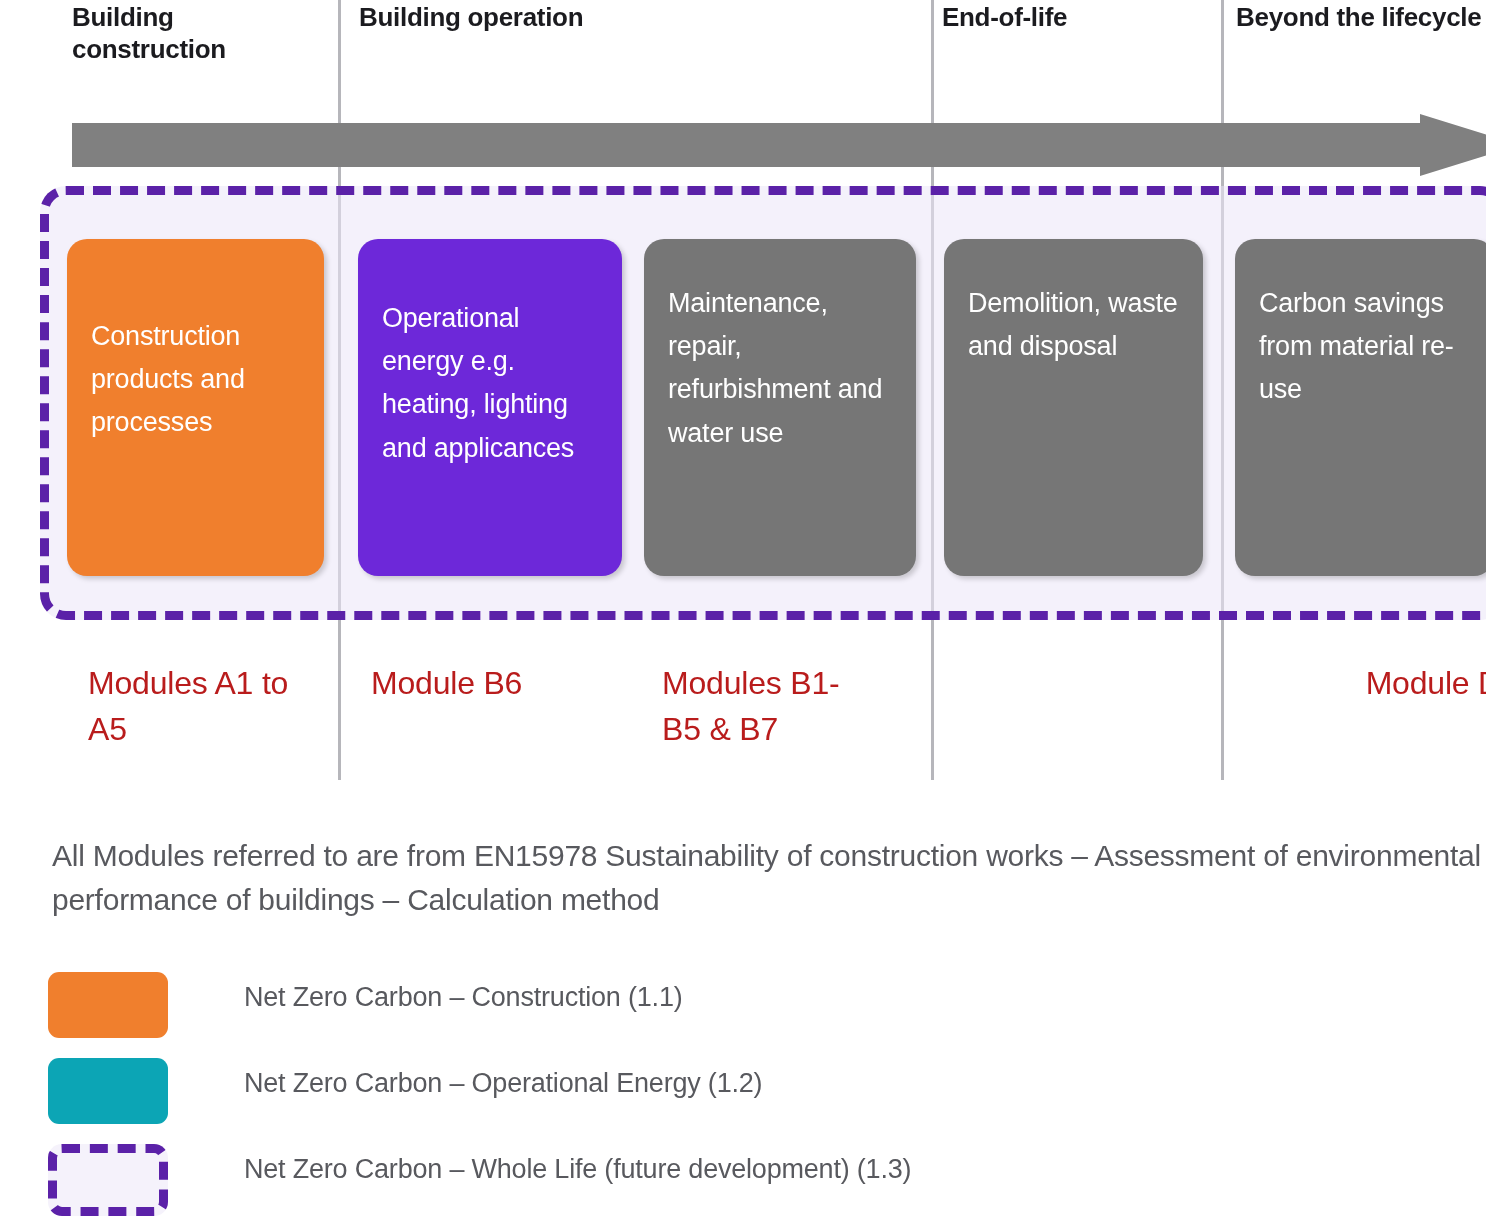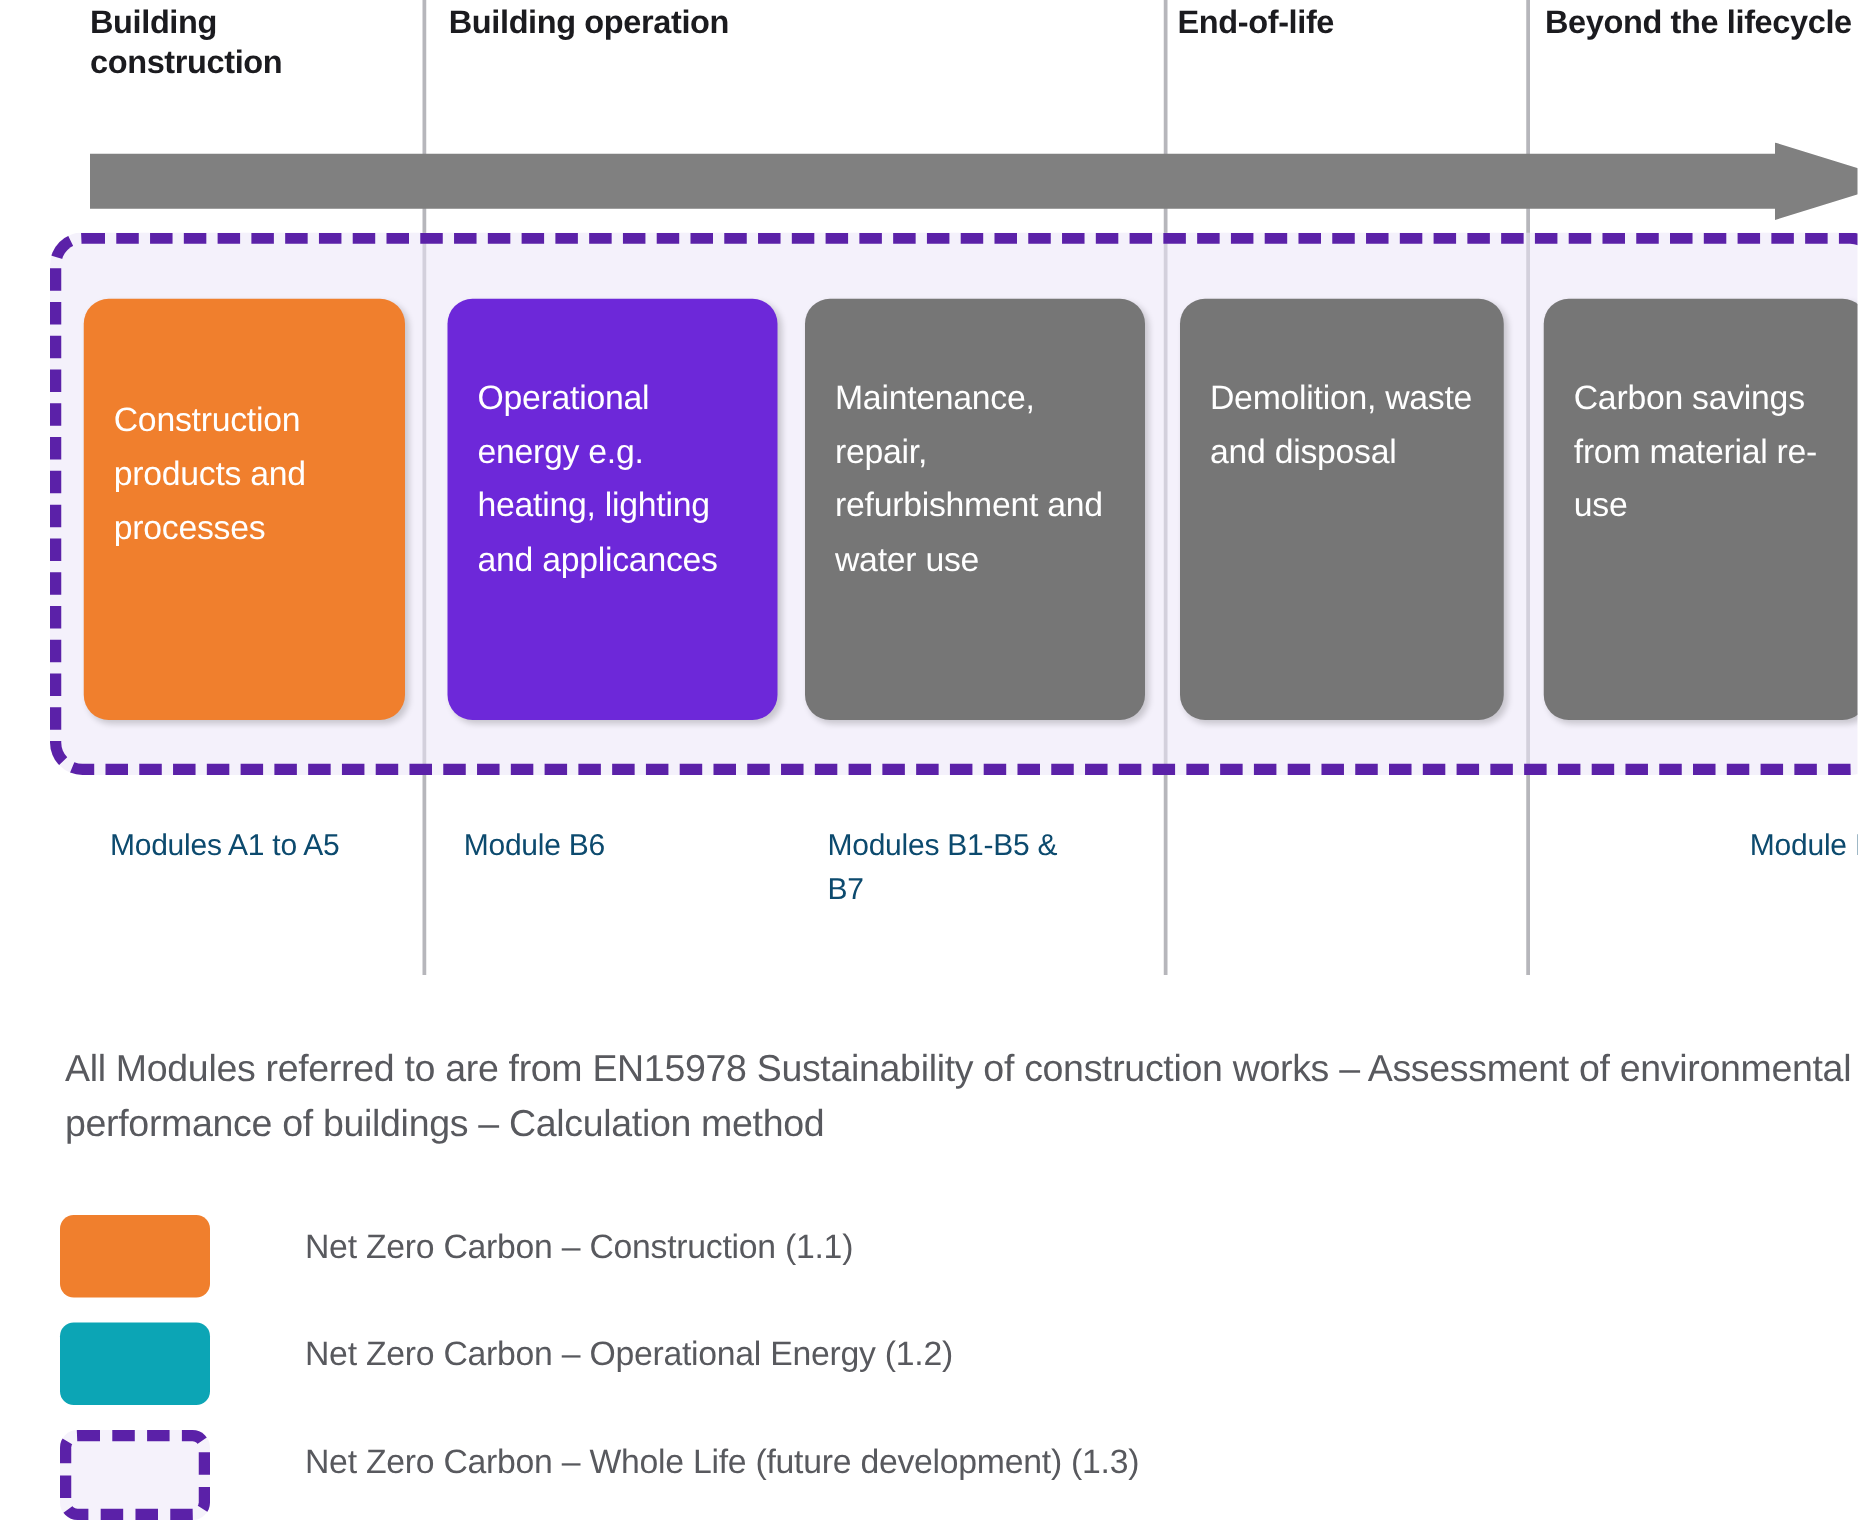--- a/index.html
+++ b/index.html
@@ -75,29 +75,29 @@
     color: #ffffff;
     font-size: 27px;
     line-height: 1.6;
     letter-spacing: -0.2px;
     box-shadow: 3px 3px 5px rgba(0,0,0,0.18);
   }
   .card.orange { background: #f07f2d; }
   .card.teal   { background: #6d28d9; }
   .card.grey   { background: #767676; }
   .card.teal   { padding-top: 58px; }
-  .card.grey   { padding-top: 58px; }
+  .card.grey   { padding-top: 43px; }
 
   
   .module-label {
     position: absolute;
     top: 660px;
-    font-size: 24px;
+    font-size: 32px;
     line-height: 1.45;
-    color: #0c4a6e;
+    color: #b91c1c;
     letter-spacing: -0.2px;
   }
 
   
   #footnote {
     position: absolute;
     left: 16px;
     top: 834px;
     width: 1444px;
     font-size: 30px;

